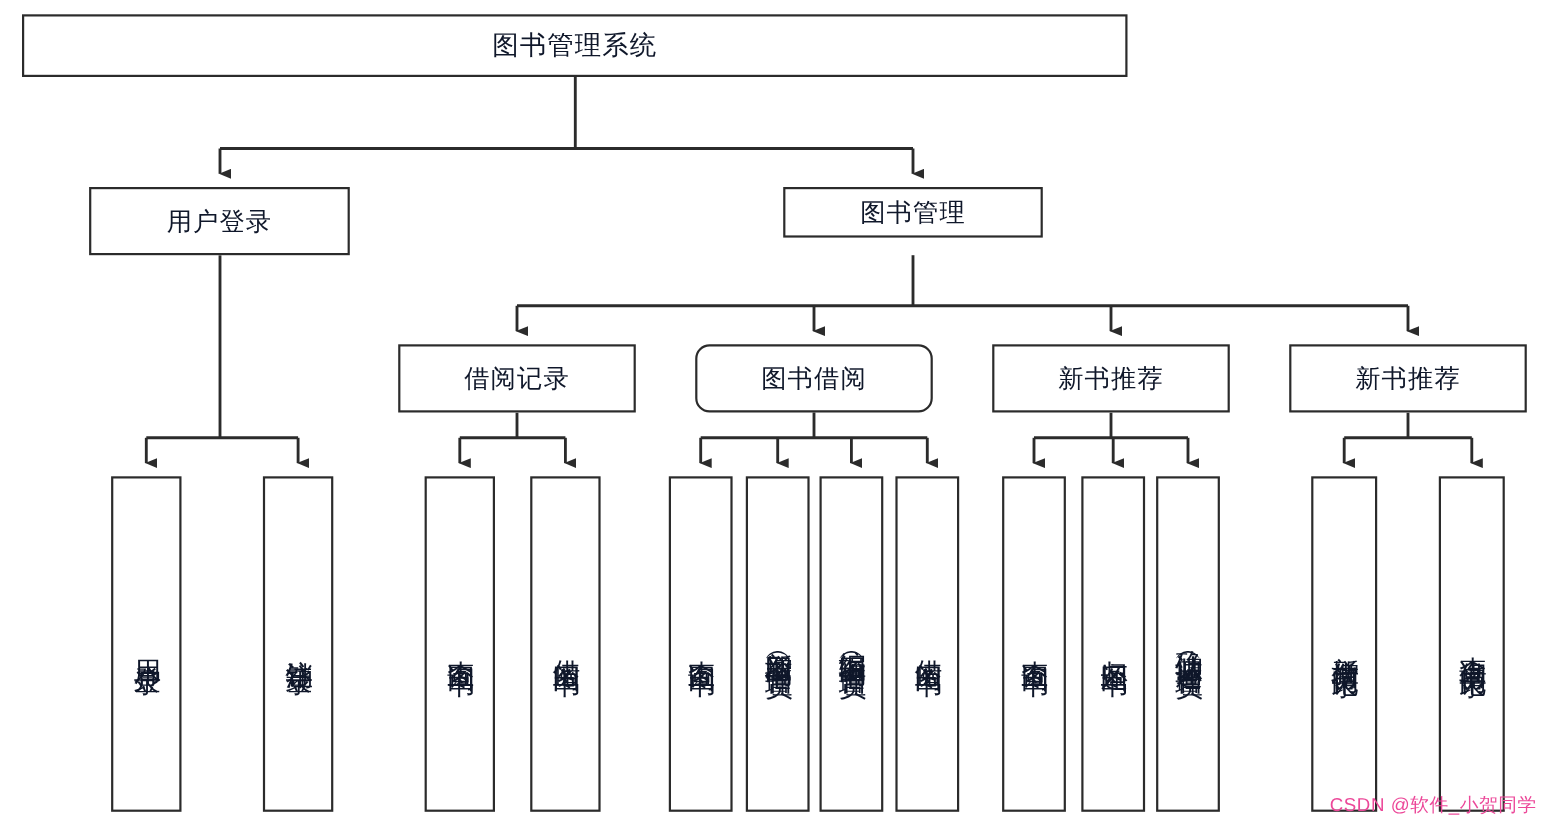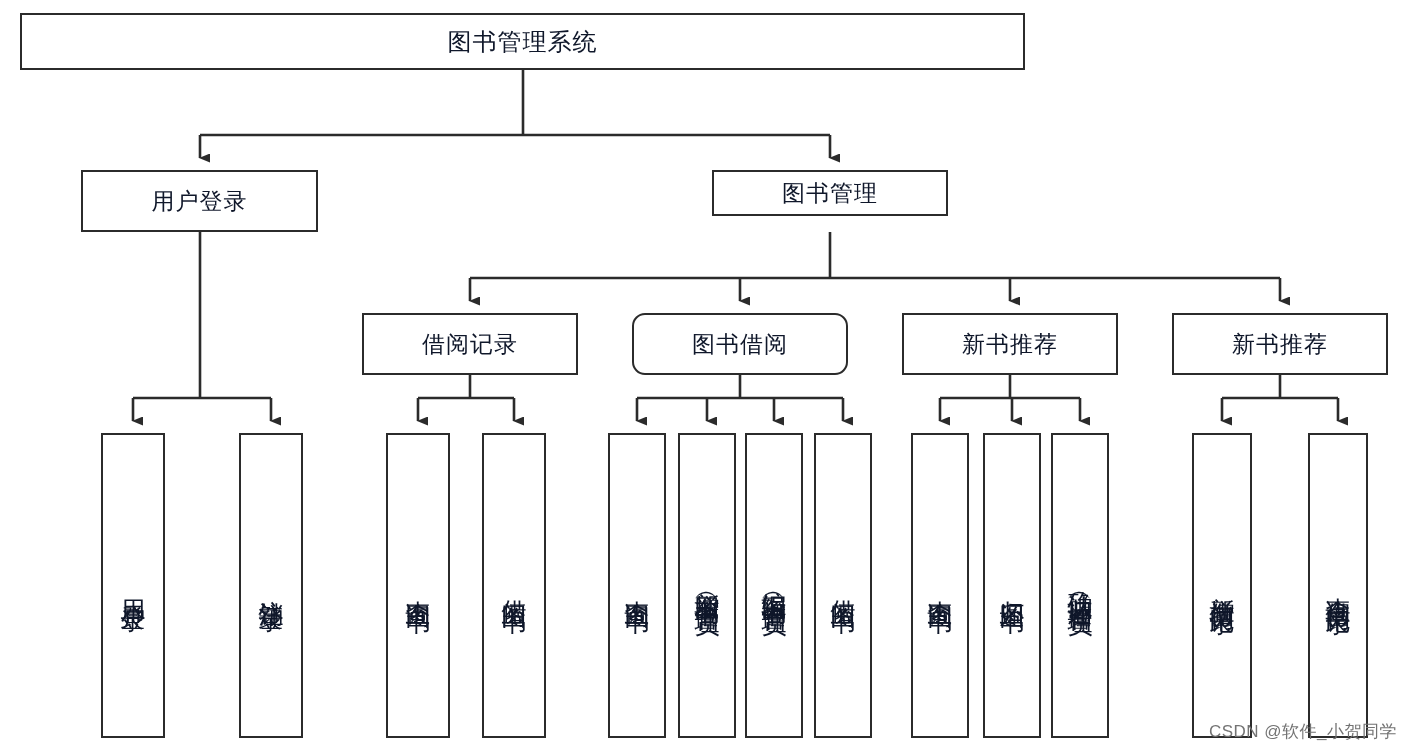--- a/index.html
+++ b/index.html
@@ -40,21 +40,21 @@
     letter-spacing:3px;
     line-height:1;
     white-space:nowrap;
     display:block;
   }
   #watermark{
     position:absolute;
     right:8px;
     bottom:4px;
     font-size:17px;
-    color:#737373;
+    color:#ec4899;
     letter-spacing:0.5px;
     z-index:5;
     white-space:nowrap;
     font-family:"Liberation Sans","DejaVu Sans",sans-serif;
     margin-top:44px;
   }
 </style>
 </head>
 <body>
 

